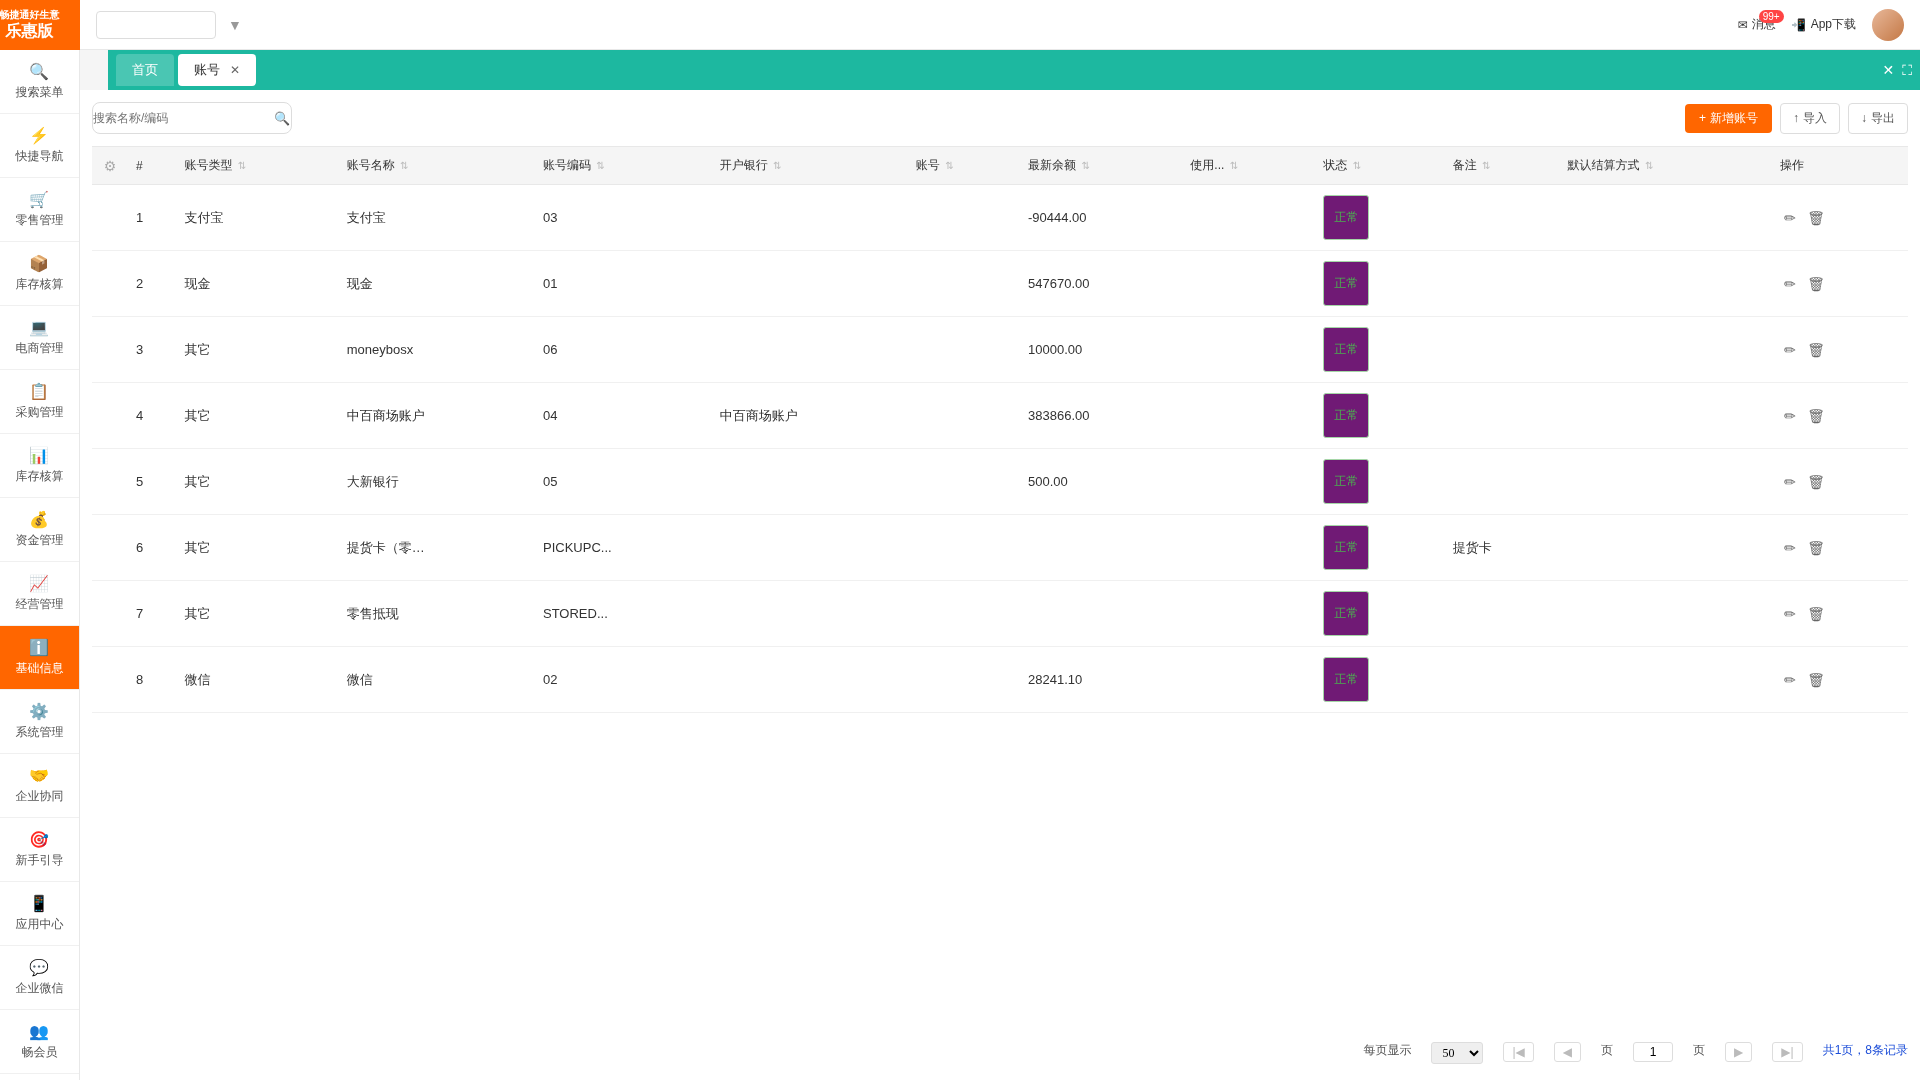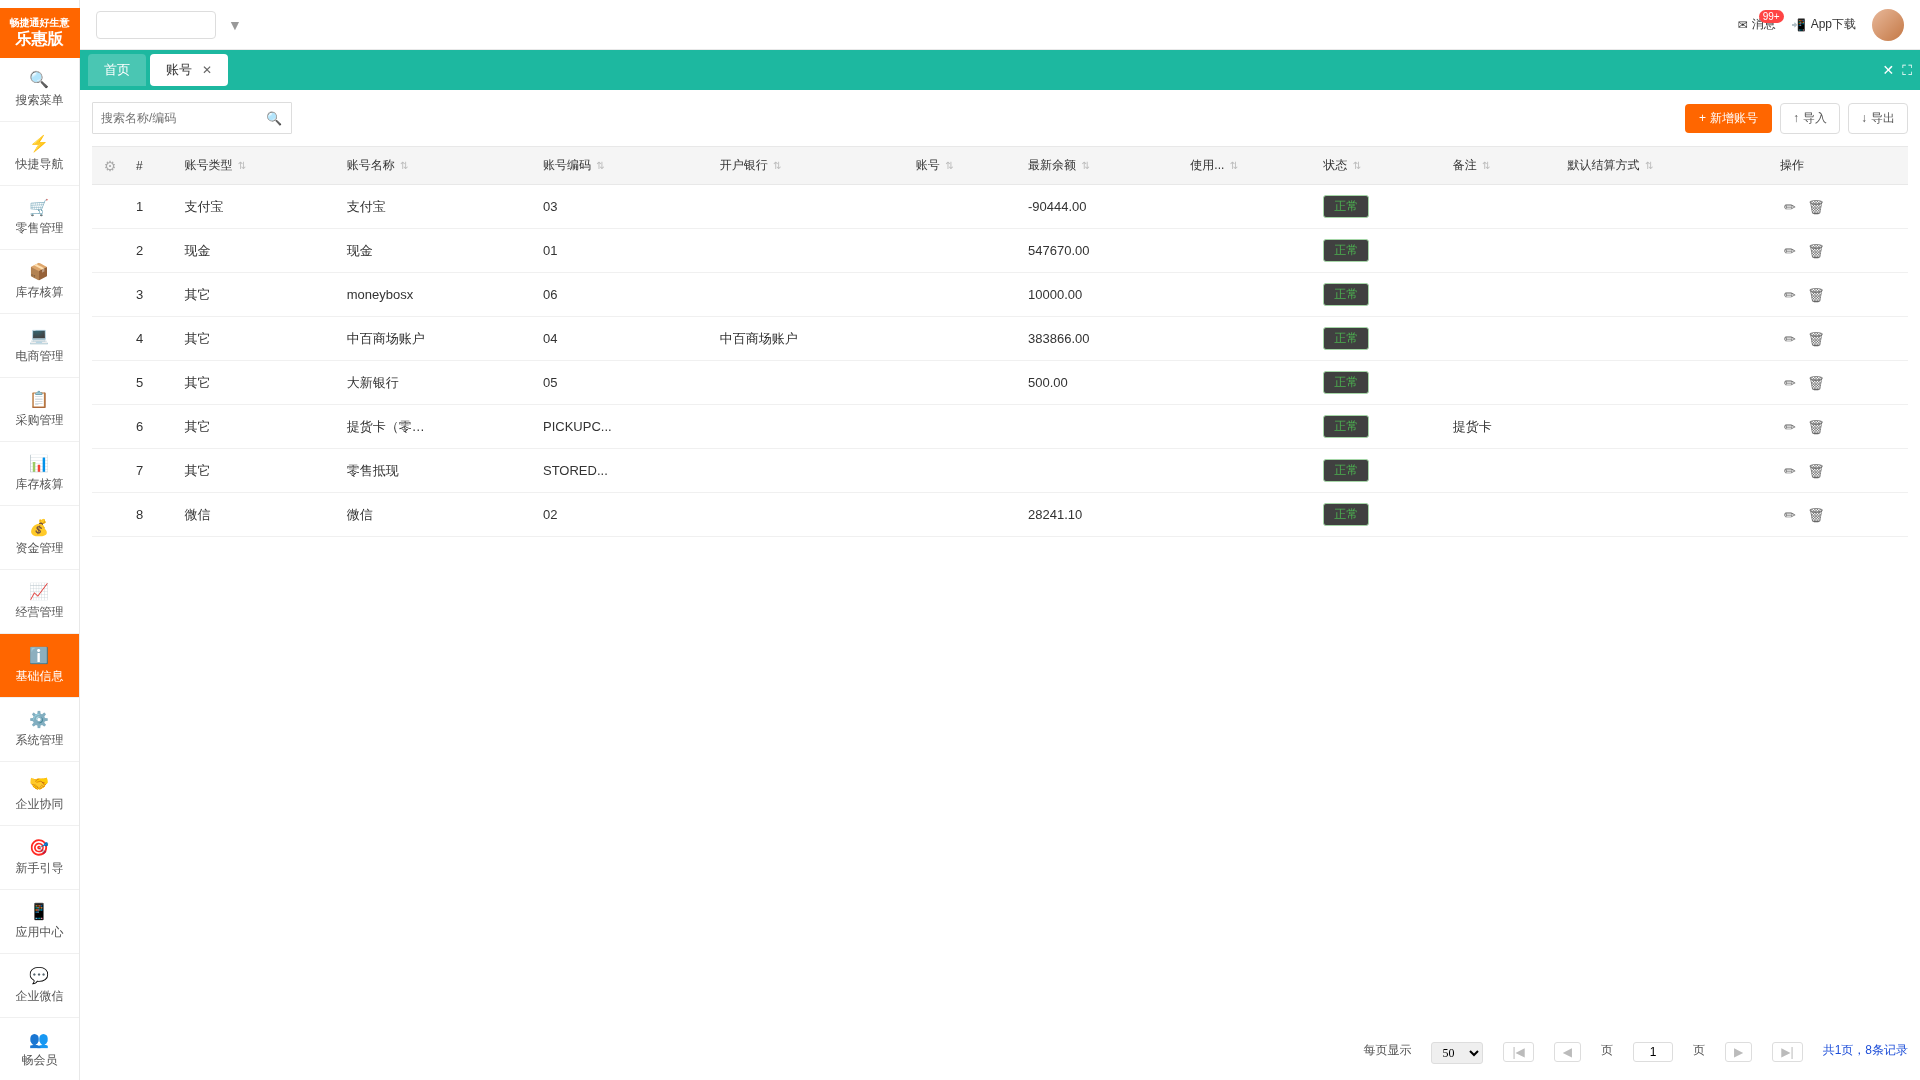--- a/index.html
+++ b/index.html
@@ -15,27 +15,26 @@
       border-right: 1px solid #e8e8e8;
       padding-top: 0;
       flex-shrink: 0;
     }
     .sidebar-logo {
       width: 80px;
       height: 50px;
       background: #ff6600;
       display: flex;
       align-items: center;
-      justify-content: center;
+      justify-content: flex-start;
       color: #fff;
       font-size: 11px;
       font-weight: bold;
       text-align: center;
       flex-shrink: 0;
-      margin-top: 8px;
     }
     .sidebar-logo-text { line-height: 1.2; }
     .sidebar-item {
       width: 100%;
       padding: 12px 4px;
       text-align: center;
       cursor: pointer;
       color: #555;
       font-size: 12px;
       display: flex;
@@ -102,20 +101,21 @@
 
     
     .tab-bar {
       height: 40px;
       background: #1db8a0;
       display: flex;
       align-items: center;
       padding: 0 8px;
       gap: 4px;
       flex-shrink: 0;
+      margin-left: 28px;
     }
     .tab-item {
       height: 32px;
       padding: 0 16px;
       display: flex;
       align-items: center;
       gap: 6px;
       border-radius: 4px 4px 0 0;
       cursor: pointer;
       font-size: 13px;
@@ -140,22 +140,22 @@
     .toolbar {
       display: flex;
       align-items: center;
       justify-content: space-between;
       margin-bottom: 12px;
     }
     .search-box {
       display: flex;
       align-items: center;
       border: 1px solid #ddd;
-      border-radius: 1px;
-      padding: 0 8px;
+      border-radius: 8px;
+      padding: 0 0;
       height: 32px;
       width: 200px;
       gap: 6px;
     }
     .search-box input {
       border: none;
       outline: none;
       font-size: 12px;
       flex: 1;
       color: #999;
@@ -204,24 +204,24 @@
     th .sort-icon { color: #bbb; font-size: 10px; margin-left: 2px; }
     td {
       padding: 10px 8px;
       border-bottom: 1px solid #f0f0f0;
       color: #333;
       white-space: nowrap;
       font-size: 13px;
     }
     .status-badge {
       display: inline-block;
-      padding: 2px 10px;
+      padding: 13px 10px;
       border-radius: 3px;
       font-size: 12px;
-      background: #404040;
+      background: #701a75;
       color: #4caf50;
       border: 1px solid #a5d6a7;
     }
     .op-btn {
       background: none;
       border: none;
       cursor: pointer;
       color: #666;
       font-size: 14px;
       padding: 2px 4px;

